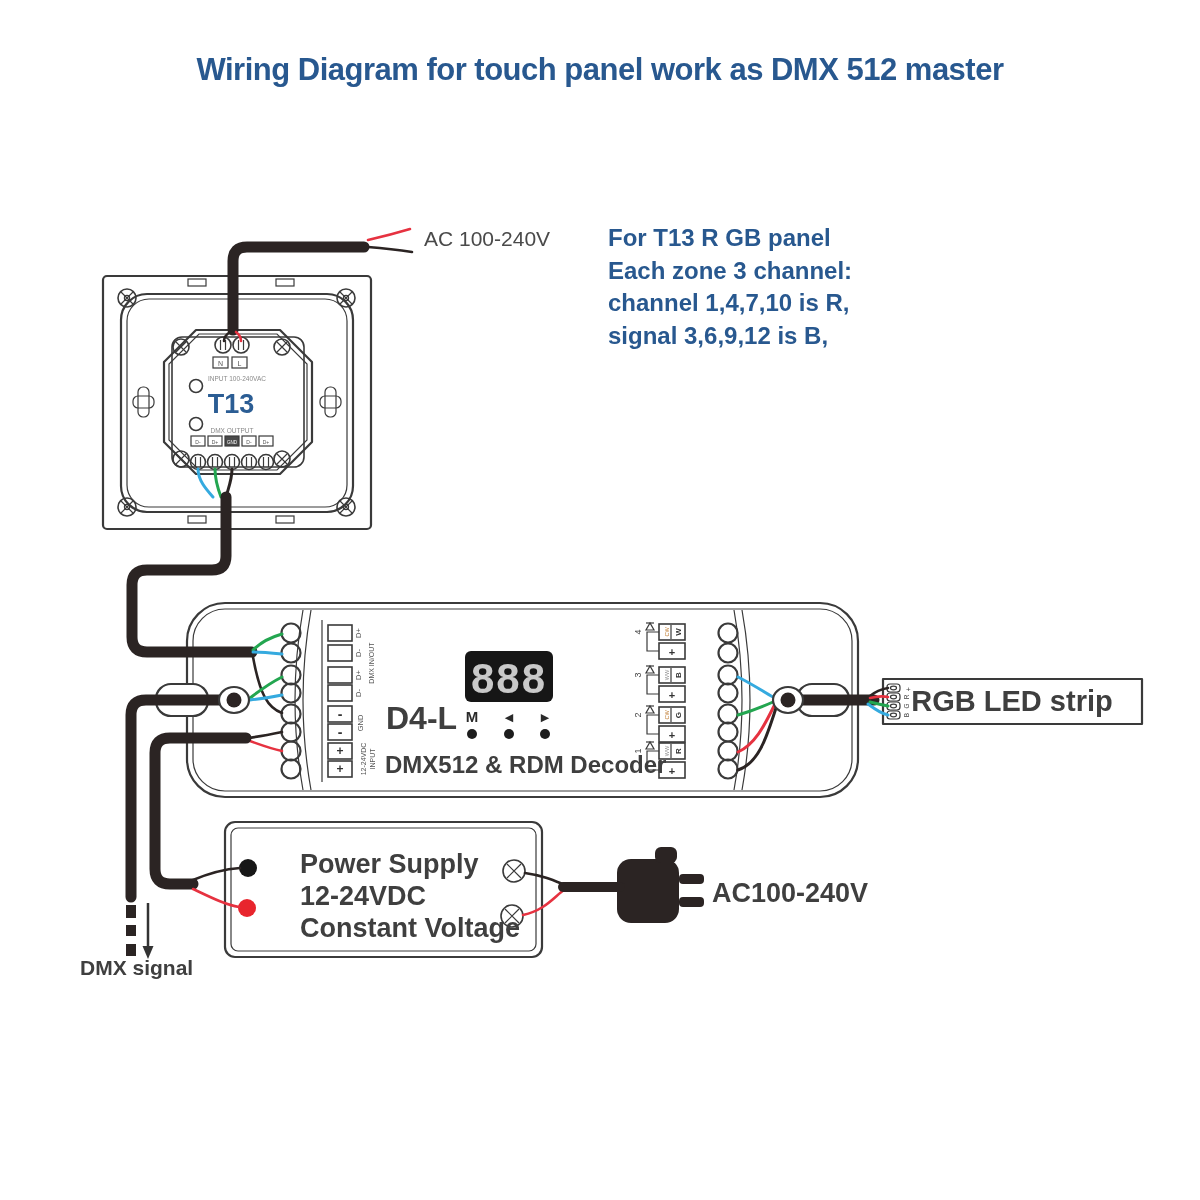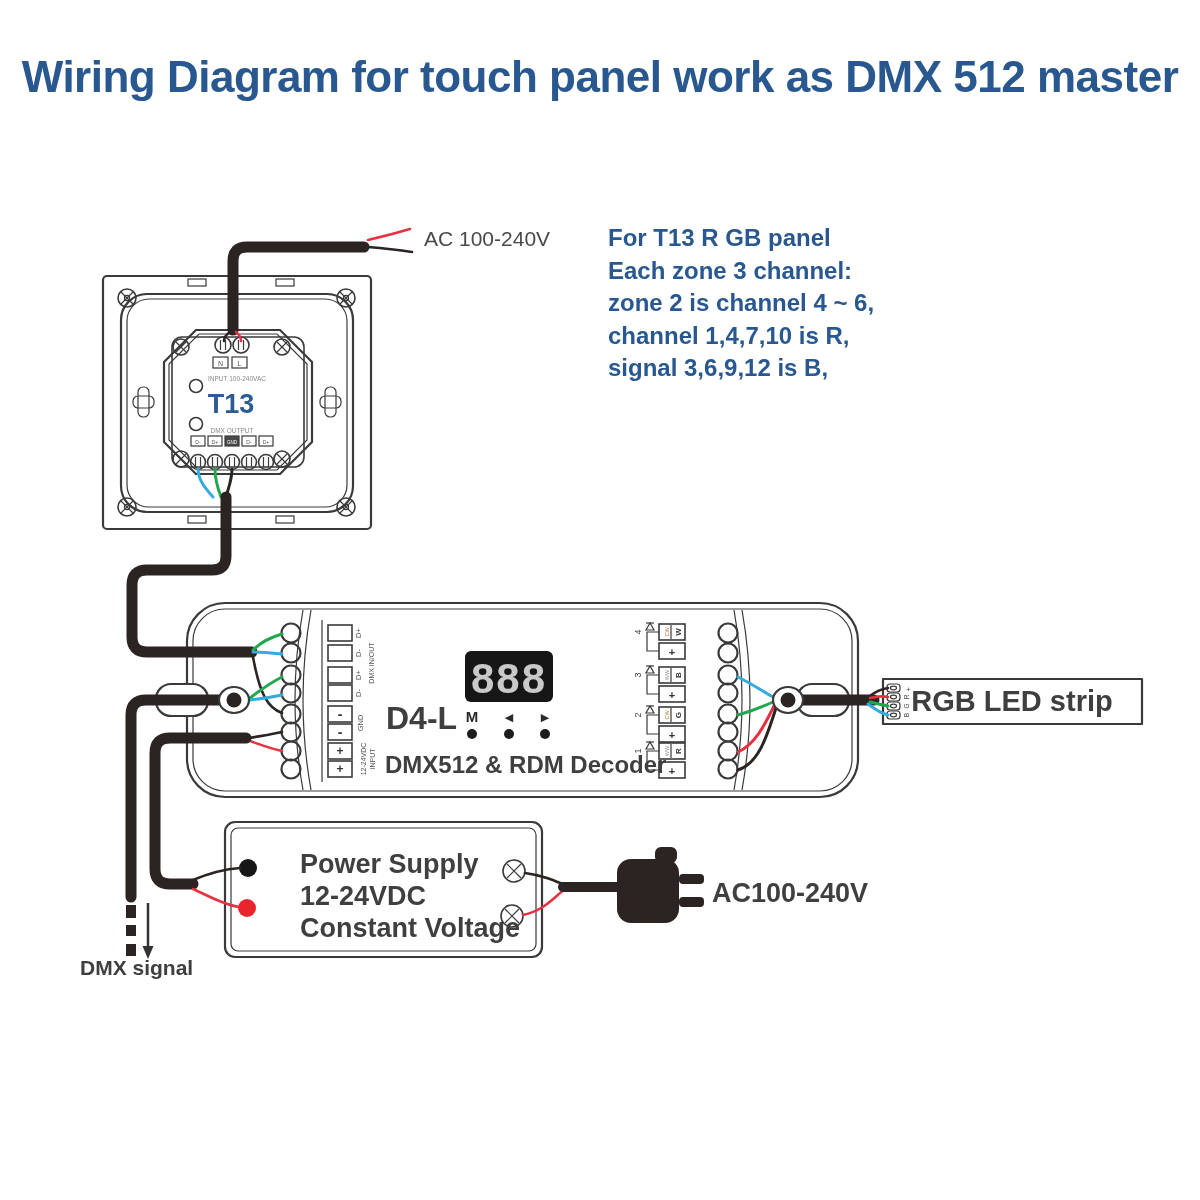--- a/index.html
+++ b/index.html
@@ -1,19 +1,19 @@
 <!DOCTYPE html>
 <html><head>
 <meta charset="utf-8">
 <style>
   html,body{margin:0;padding:0;background:#fff;}
   .canvas{position:relative;width:1200px;height:1200px;background:#fff;overflow:hidden;
           font-family:"Liberation Sans",sans-serif;}
   .title{position:absolute;left:0;top:52px;width:1200px;text-align:center;
-         font-size:44px;font-weight:bold;color:#28588f;letter-spacing:-.5px;}
+         font-size:31px;font-weight:bold;color:#28588f;letter-spacing:-.5px;}
   .notes{position:absolute;left:608px;top:222px;width:370px;text-align:left;
          font-size:24px;font-weight:bold;color:#28588f;line-height:32.6px;}
   svg{position:absolute;left:0;top:0;}
   svg text{font-family:"Liberation Sans",sans-serif;}
   .ln{stroke:#3a3a3a;fill:none;stroke-width:2.2;stroke-linejoin:round;}
   .lnf{stroke:#3a3a3a;fill:#fff;stroke-width:2.2;stroke-linejoin:round;}
   .ln1{stroke:#3a3a3a;fill:none;stroke-width:1.2;}
   .ln15{stroke:#3a3a3a;fill:none;stroke-width:1.6;}
   .cable{stroke:#2b2423;stroke-width:11;fill:none;stroke-linecap:round;stroke-linejoin:round;}
   .cable10{stroke:#2b2423;stroke-width:10;fill:none;stroke-linecap:round;}
@@ -378,18 +378,17 @@
 
     <text x="80" y="975" font-size="21" class="tg">DMX signal</text>
   </g>
 </svg>
 
 <div class="title">Wiring Diagram for touch panel work as DMX 512 master</div>
 
 <div class="notes">
   <div>For T13 R GB panel</div>
   <div>Each zone 3 channel:</div>
-  <div>zone 2 is channel 4 ~ 6,</div>
   <div>channel 1,4,7,10 is R,</div>
   <div>signal 3,6,9,12 is B,</div>
 </div>
 
 </div>
 
 </body></html>

